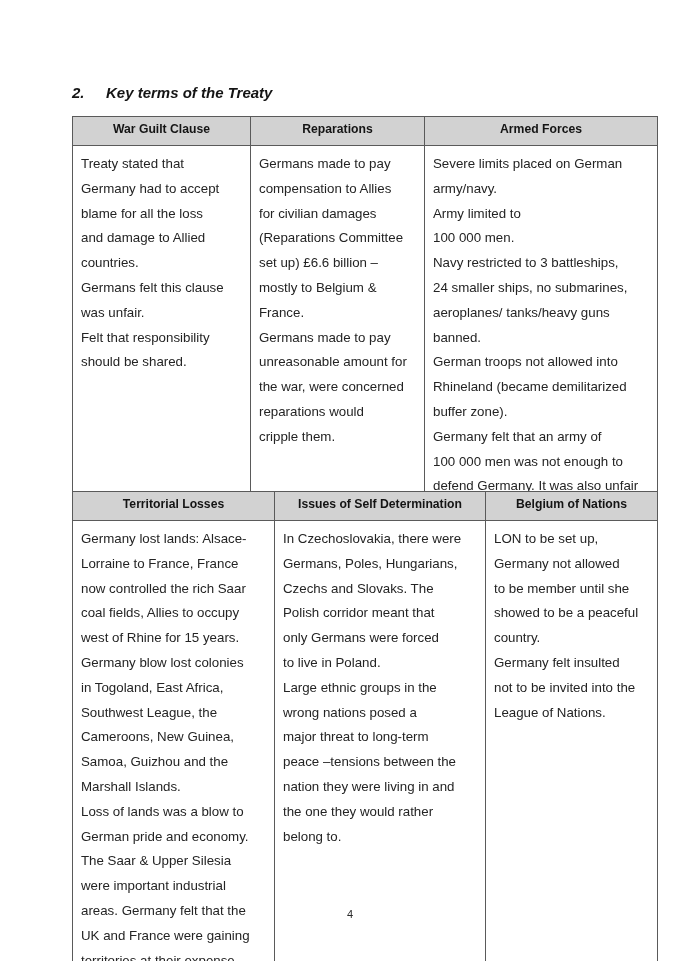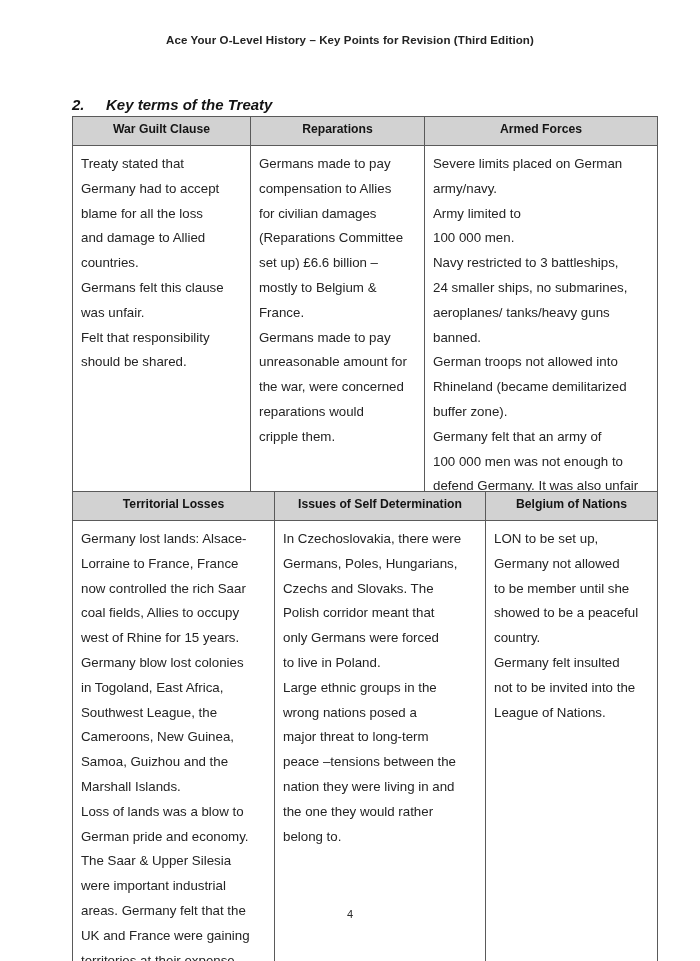--- a/index.html
+++ b/index.html
@@ -43,21 +43,20 @@
     color: #141414;
     display: flex;
     align-items: baseline;
   }
   .section-number {
     width: 34px;
     flex: 0 0 34px;
   }
   .section-title {
     flex: 1 1 auto;
-    margin-top: 12px;
   }
   table.keyterms {
     position: absolute;
     left: 72px;
     width: 558px;
     border-collapse: collapse;
     table-layout: fixed;
     background: #ffffff;
   }
   table.keyterms th,
@@ -103,21 +102,20 @@
     text-align: center;
     font-size: 11px;
     color: #2a2a2a;
   }
 </style>
 </head>
 <body>
 
 <div class="page">
 
-  <div class="running-head">Ace Your O-Level History – Key Points for Revision (Third Edition)</div>
 
   <div class="section-heading">
     <span class="section-number">2.</span>
     <span class="section-title">Key terms of the Treaty</span>
   </div>
 
   <table class="keyterms" id="table1">
     <thead>
       <tr>
         <th class="t1-c1">War Guilt Clause</th>

